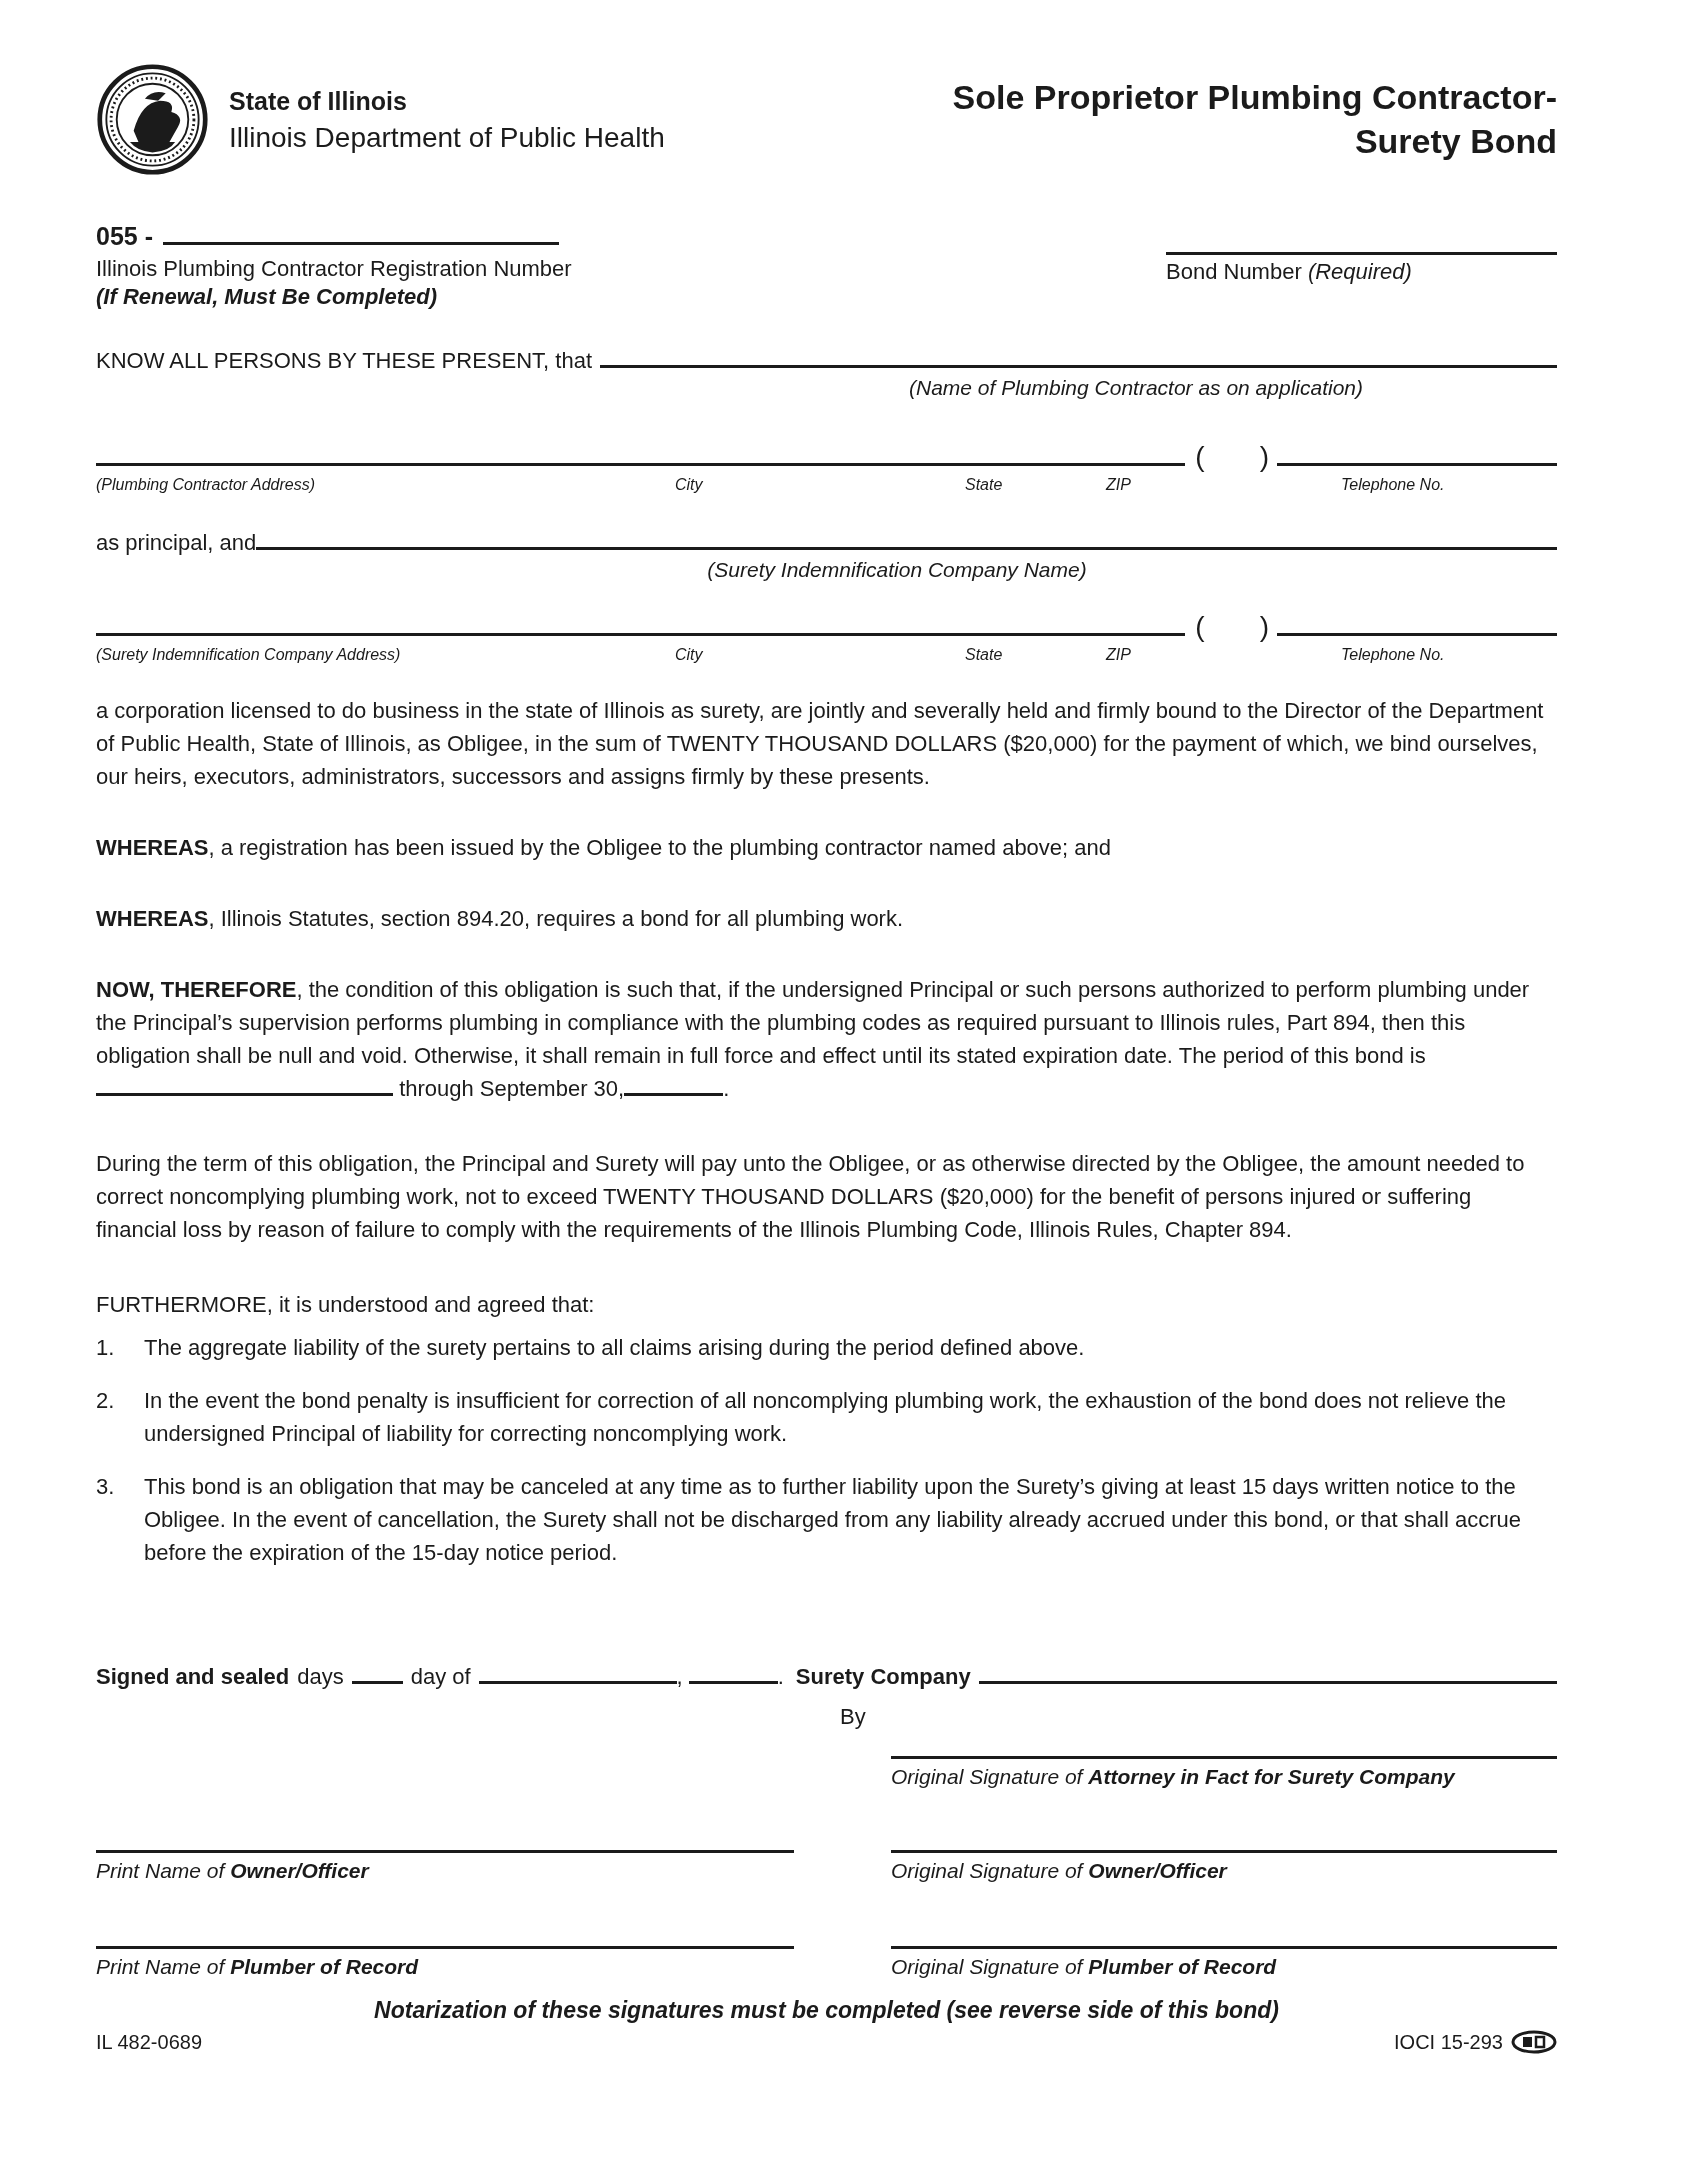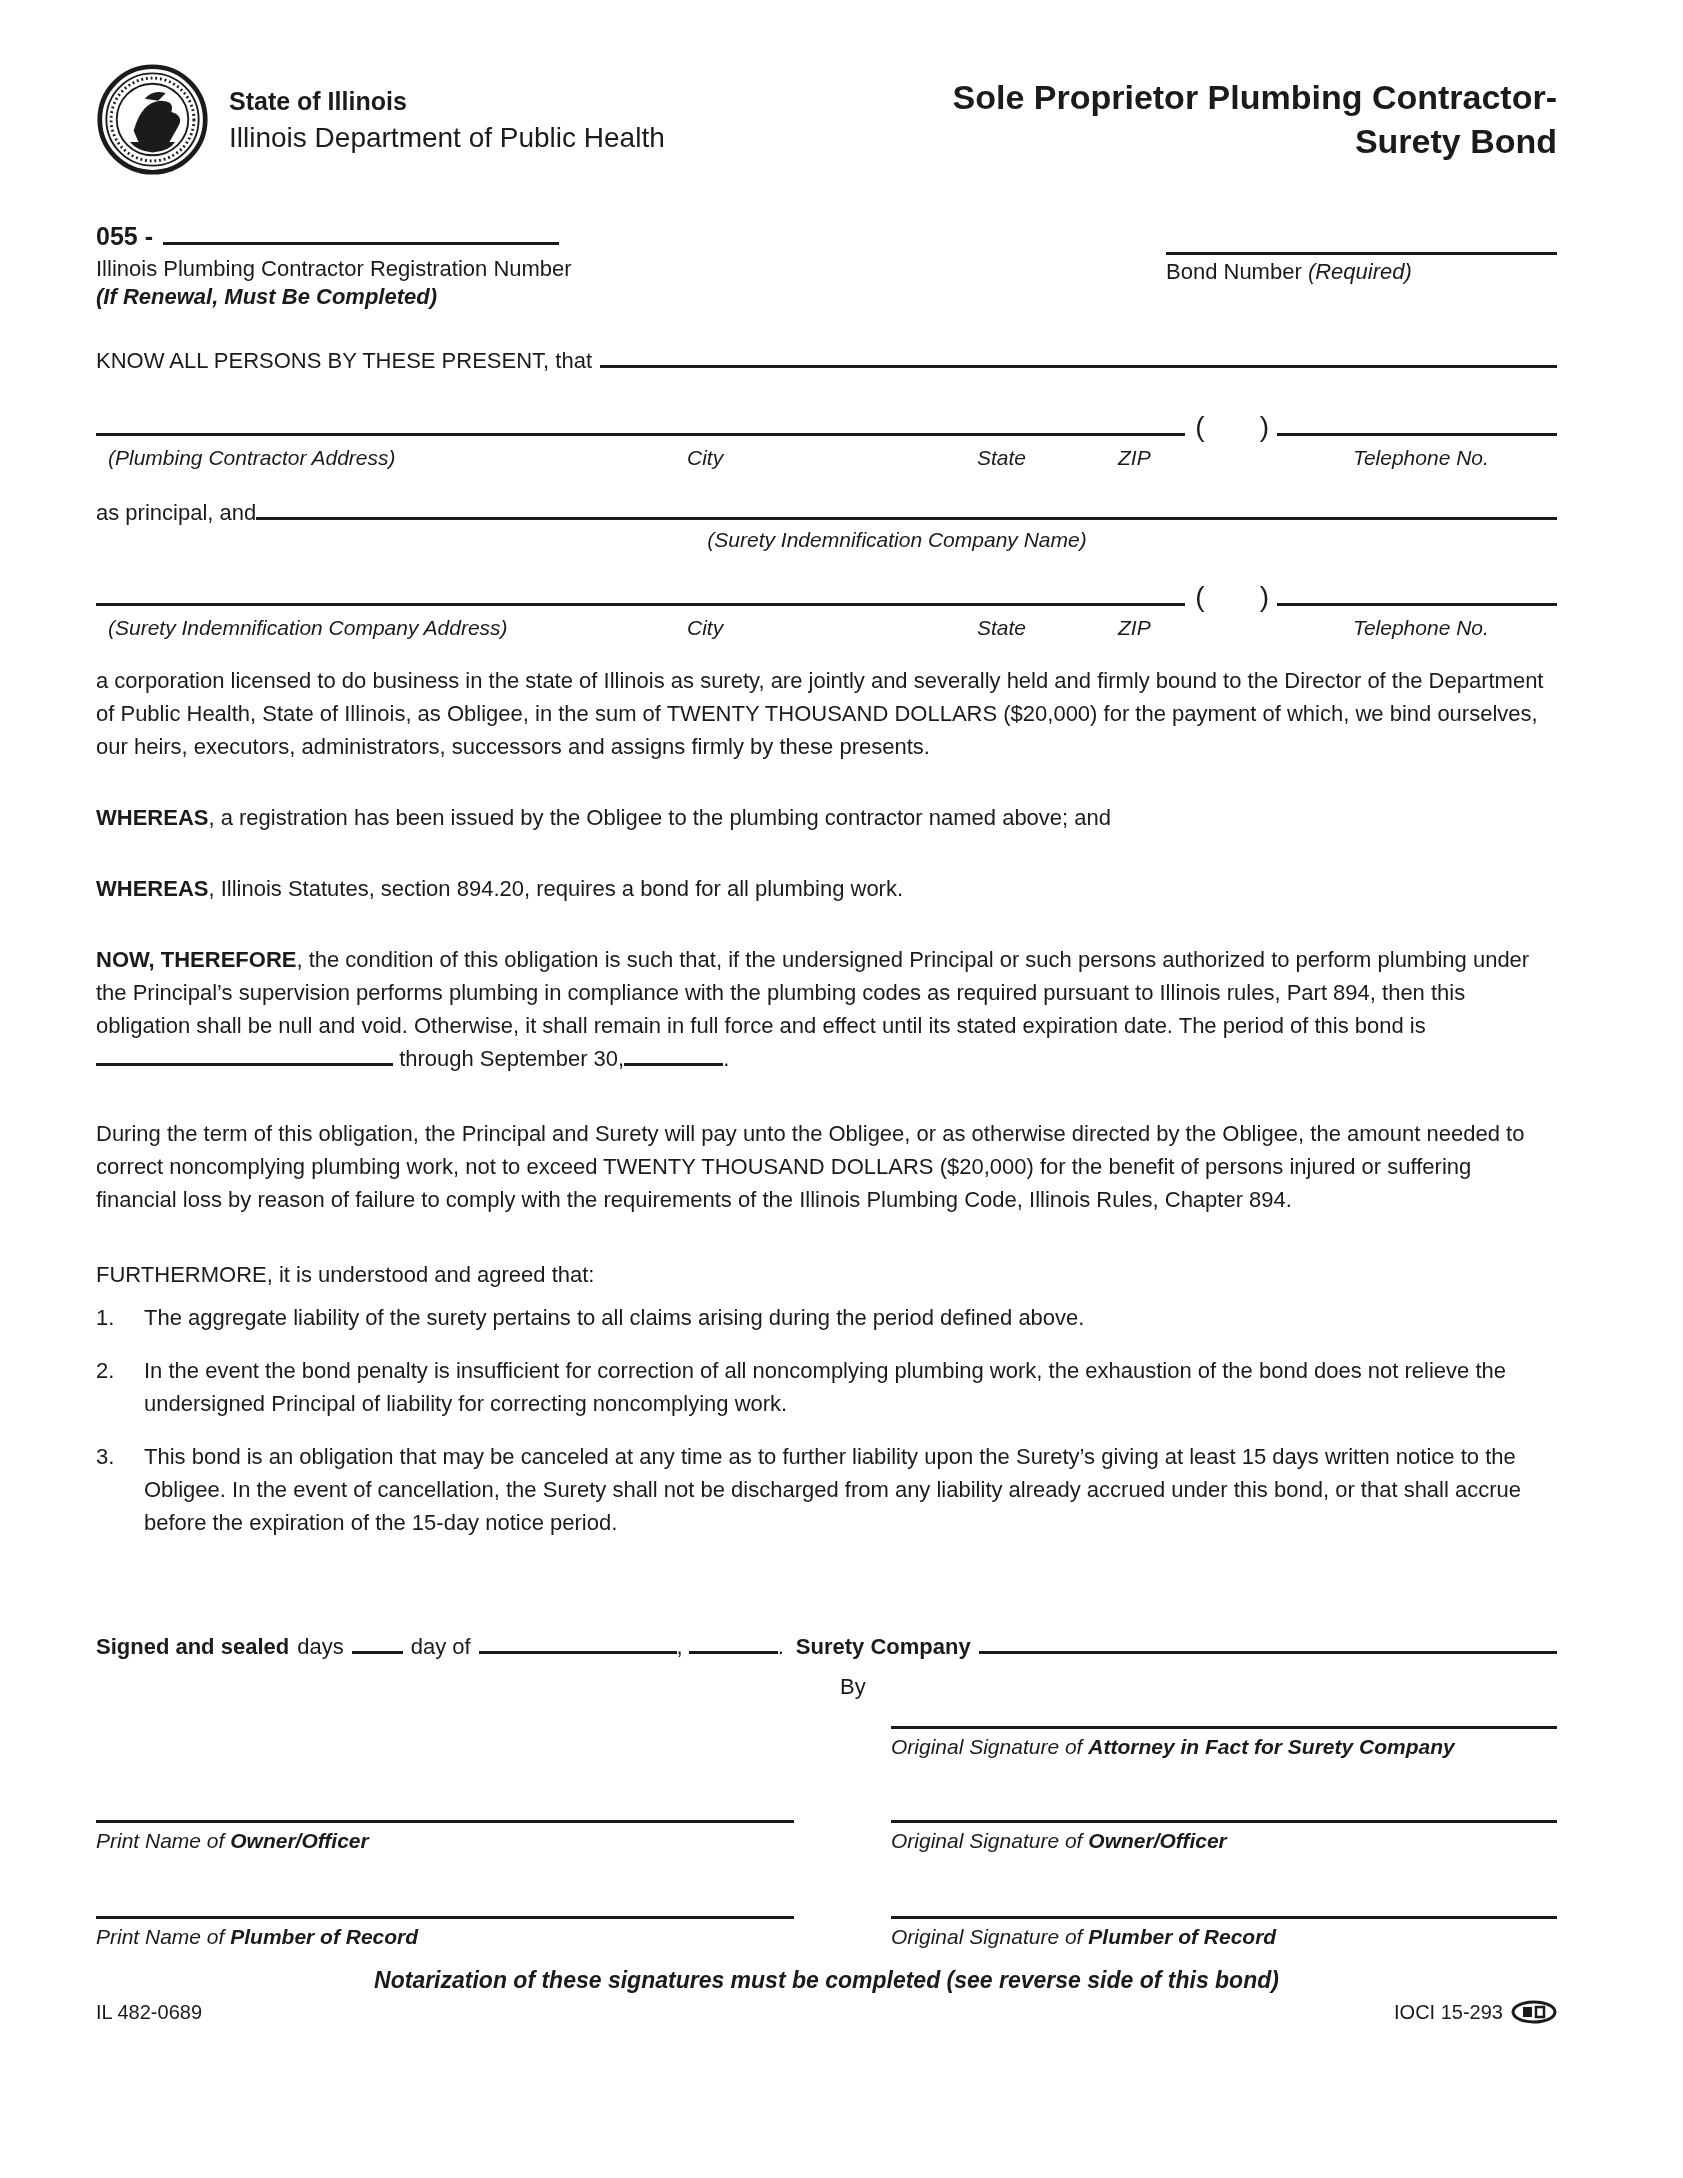--- a/index.html
+++ b/index.html
@@ -27,21 +27,21 @@
   .iblank{display:inline-block;border-bottom:3px solid #1b1b1b;}
   .lineblock{border-bottom:3px solid #1b1b1b;height:30px;}
   
   .regrow{display:flex;justify-content:space-between;margin-top:42px;}
   .regleft .l1{display:flex;align-items:baseline;font-size:25px;font-weight:bold;height:32px;}
   .regleft .l2{font-size:22px;margin-top:2px;}
   .regleft .l3{font-size:22px;font-weight:bold;font-style:italic;margin-top:2px;}
   .regright{width:391px;}
   .regright .lbl{font-size:22px;margin-top:4px;}
   
-  .caprow{position:relative;height:30px;font-style:italic;font-size:21px;margin-top:4px;margin-left:12px;}
+  .caprow{position:relative;height:30px;font-style:italic;font-size:16px;margin-top:4px;}
   .caprow span{position:absolute;top:0;white-space:nowrap;}
   .parens{font-size:28px;}
   .pgap{display:inline-block;width:55px;}
   
   .para{font-size:22px;line-height:1.5;}
   
   .li{display:flex;margin-top:20px;font-size:22px;line-height:1.5;}
   .li .num{width:48px;flex:none;}
   .li .txt{flex:1;}
   
@@ -99,20 +99,21 @@
         <span>Bond Number</span>
         <i>(Required)</i>
       </div>
     </div>
   </div>
 
   <div class="row body-txt" style="margin-top:34px;height:32px;">
     <span>KNOW ALL PERSONS BY THESE PRESENT, that</span>
     <span class="fill ml8"></span>
   </div>
+  <div class="cap" style="margin-left:619px;text-align:center;height:30px;">(Name of Plumbing Contractor as on application)</div>
 
   <div class="row body-txt" style="margin-top:30px;height:36px;">
     <span class="fill"></span>
     <span class="parens ml10">(</span>
     <span class="pgap"></span>
     <span class="parens">)</span>
     <span class="iblank ml8" style="width:280px"></span>
   </div>
   <div class="caprow">
     <span style="left:0">(Plumbing Contractor Address)</span>

